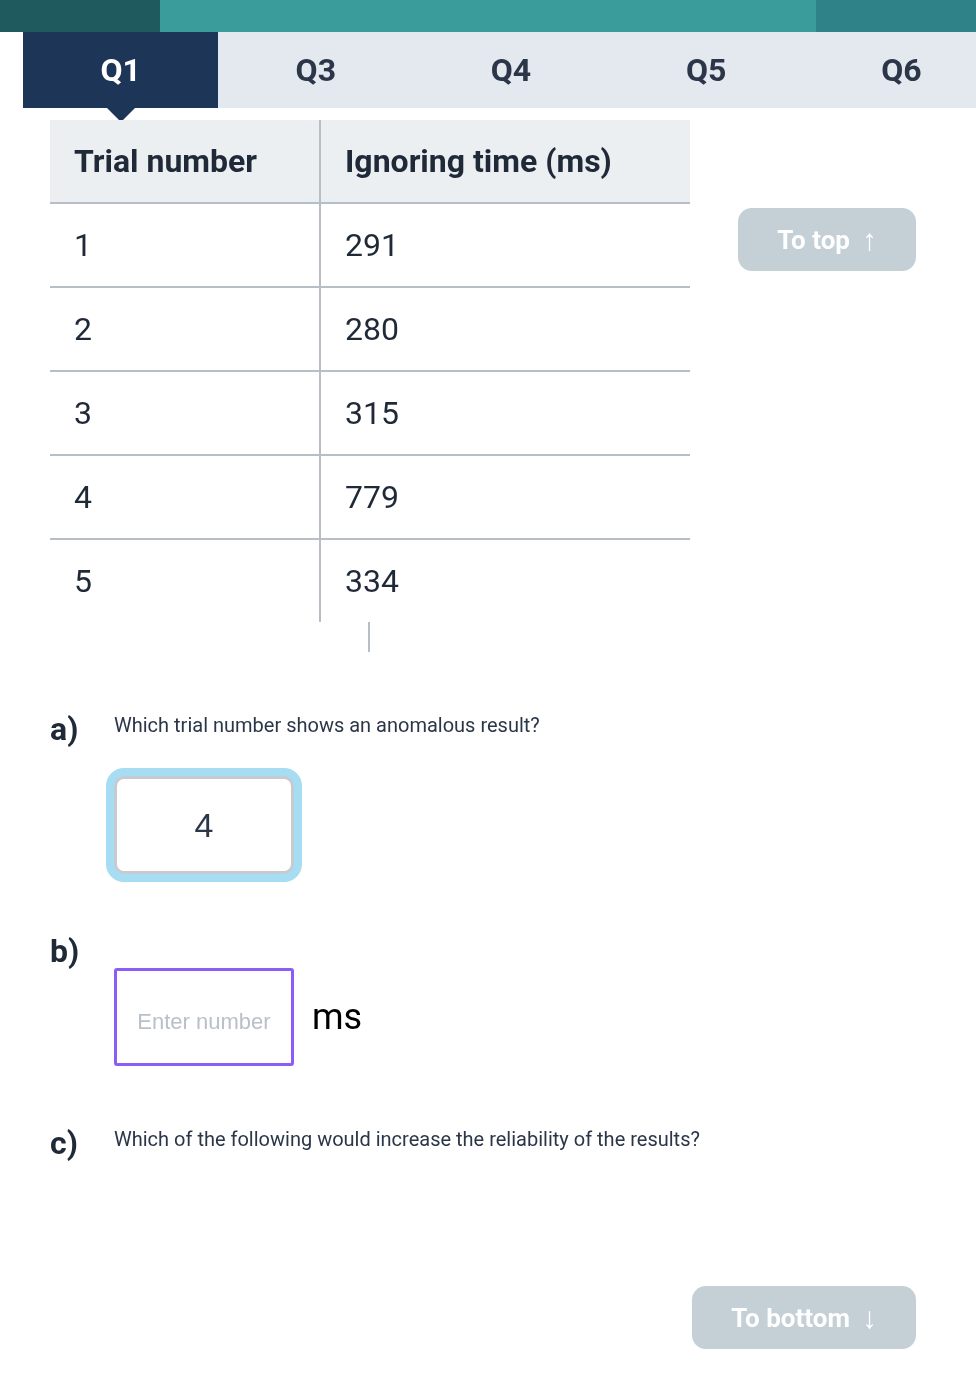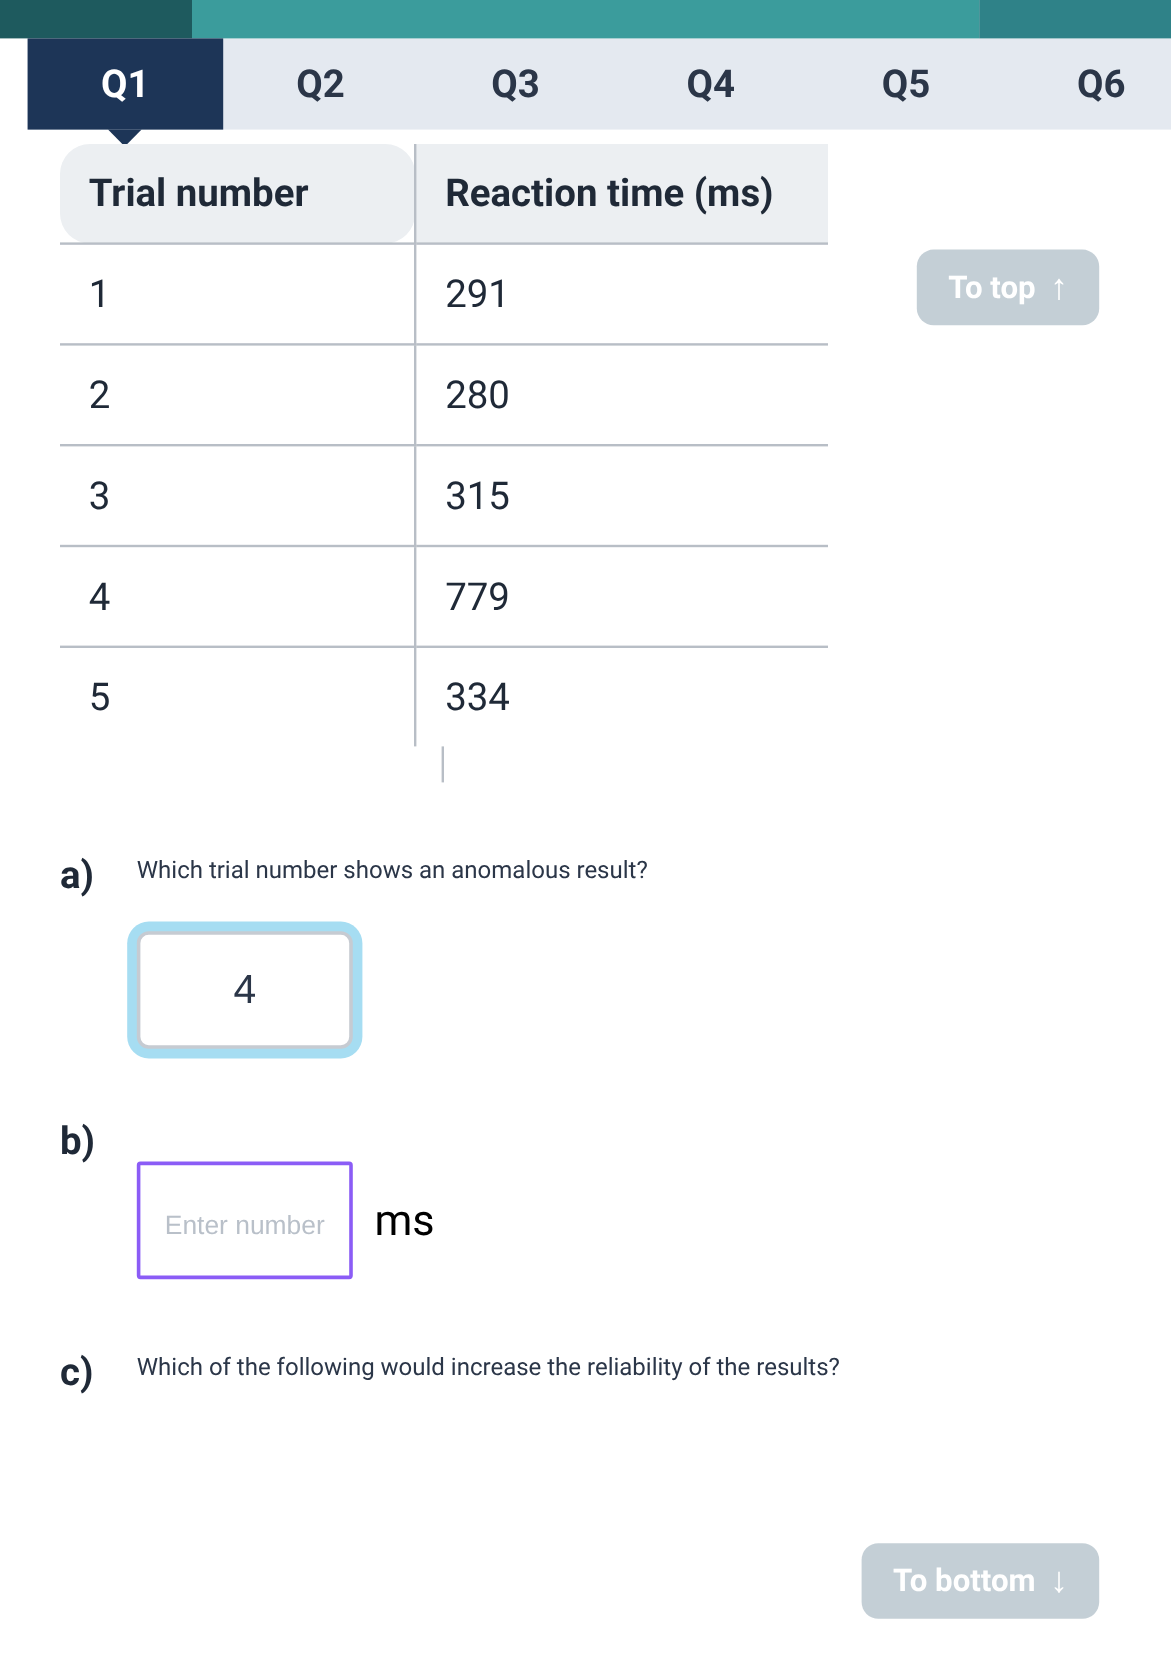--- a/index.html
+++ b/index.html
@@ -27,21 +27,21 @@
 
   .content { padding: 0 50px 40px 50px; position: relative; }
 
   .float-btn {
     position: absolute;
     right: 60px;
     background: rgba(148, 168, 180, 0.55);
     color: #fff;
     font-size: 26px;
     font-weight: 700;
-    padding: 14px 26px;
+    padding: 14px 39px;
     border-radius: 14px;
     display: flex;
     align-items: center;
     gap: 12px;
     cursor: pointer;
     justify-content: space-between;
   }
   .float-top { top: 88px; }
   .float-bottom { top: 1166px; }
   .arrow { font-size: 30px; font-weight: 700; }
@@ -55,21 +55,21 @@
     text-align: left;
     padding: 22px 24px;
     border-bottom: 2px solid #b8bec6;
   }
   table.data td {
     font-size: 32px;
     color: #1f2937;
     padding: 22px 24px;
     border-bottom: 2px solid #b8bec6;
   }
-  table.data th:first-child, table.data td:first-child { border-right: 2px solid #b8bec6; width: 296px; border-radius: 25px; }
+  table.data th:first-child, table.data td:first-child { border-right: 2px solid #b8bec6; width: 270px; }
   table.data tr:last-child td { border-bottom: none; }
   table.data tr:last-child td:first-child { border-right: 2px solid #b8bec6; }
   .col-divider-ext { width: 2px; height: 30px; background: #b8bec6; margin-left: 318px; }
 
   .qpart { display: flex; gap: 20px; margin-top: 58px; }
   .qpart .lbl { font-size: 32px; font-weight: 700; color: #1f2937; min-width: 44px; }
   .qpart .body { flex: 1; }
   .qpart .qtext { font-size: 20px; color: #2b3648; line-height: 1.5; }
 
   .answer-row { margin-top: 36px; display: flex; align-items: center; gap: 18px; }
@@ -96,39 +96,38 @@
 <body>
 
 <div class="top-strip">
   <div class="ts-1"></div>
   <div class="ts-2"></div>
   <div class="ts-3"></div>
 </div>
 
 <div class="tabbar">
   <div class="tab active">Q1</div>
-  <div class="tab">Q2</div>
   <div class="tab">Q3</div>
   <div class="tab">Q4</div>
   <div class="tab">Q5</div>
   <div class="tab">Q6</div>
 </div>
 
 <div class="content">
 
   <div class="float-btn float-top">
     <span>To top</span>
     <span class="arrow">↑</span>
   </div>
 
   <table class="data">
     <thead>
       <tr>
         <th>Trial number</th>
-        <th>Reaction time (ms)</th>
+        <th>Ignoring time (ms)</th>
       </tr>
     </thead>
     <tbody>
       <tr>
         <td>1</td>
         <td>291</td>
       </tr>
       <tr>
         <td>2</td>
         <td>280</td>

